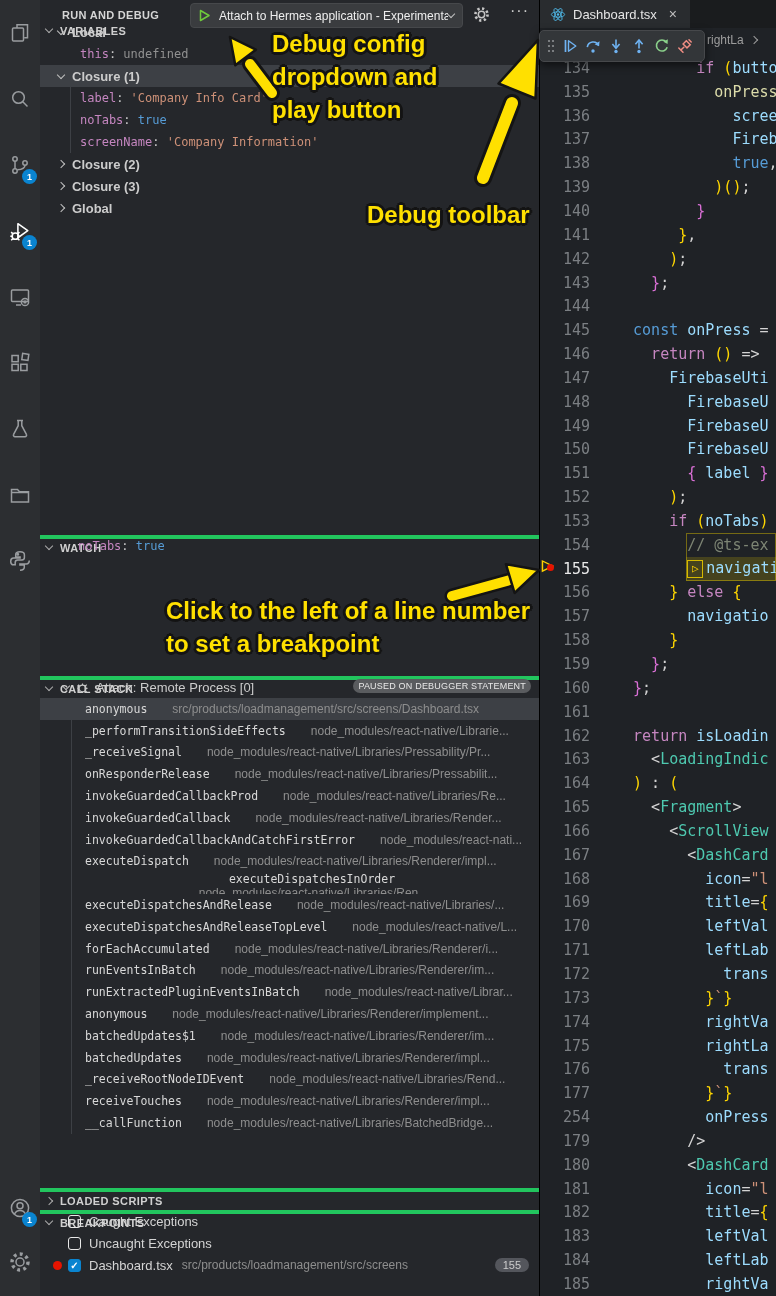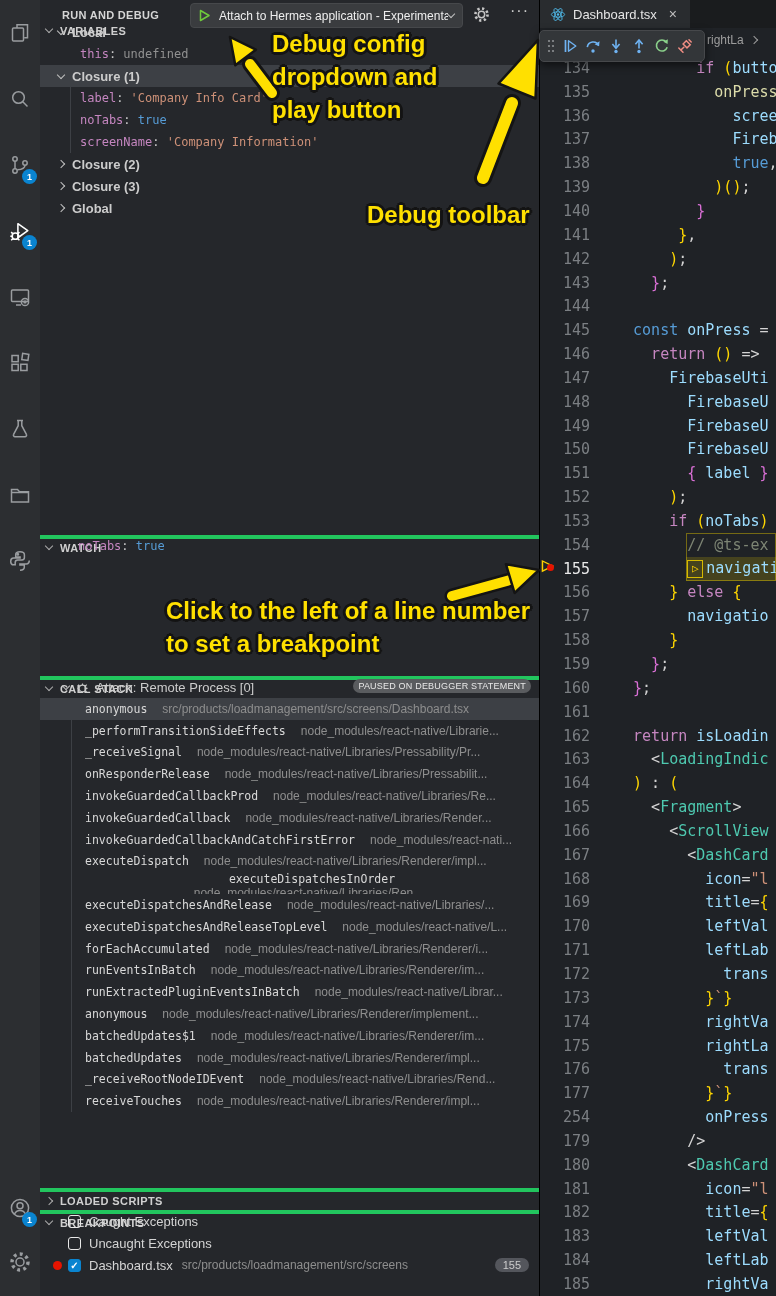--- a/index.html
+++ b/index.html
@@ -33,21 +33,21 @@
   .sec-title { font-size:11px; font-weight:700; color:#d0d0d0; letter-spacing:.4px; }
   .row { position:relative; height:22px; display:flex; align-items:center; white-space:nowrap; cursor:pointer; }
   .row.sel { background:#3d4045; }
   .tree-lbl { font-size:13px; font-weight:700; color:#cccccc; }
   .mono-val { font-family:"DejaVu Sans Mono", monospace; font-size:12px; }
   .vn { color:#c586c0; } .vs { color:#ce9178; } .vb { color:#569cd6; } .vu { color:#909090; } .vpu { color:#c8c8c8; }
   .guide { position:absolute; left:30px; top:0; bottom:0; width:1px; background:#3d4045; }
   
   .cs-frame { padding-left:45px; }
   .cs-name { font-family:"DejaVu Sans Mono", monospace; font-size:11.5px; color:#d8d8d8; flex:none; }
-  .cs-path { font-size:12px; color:#8e8e8e; margin-left:15px; overflow:hidden; white-space:nowrap; flex:1; padding-right:22px; }
+  .cs-path { font-size:12px; color:#8e8e8e; margin-left:25px; overflow:hidden; white-space:nowrap; flex:1; padding-right:22px; }
   .cs-guide { position:absolute; left:31px; top:0; bottom:0; width:1px; background:#3d4045; }
   #paused-badge { position:absolute; right:8px; top:3px; background:#5a5c5f; color:#e8e8e8; font-size:9px; font-weight:500;
     padding:2px 5px; border-radius:7px; letter-spacing:.2px; }
   #load-frames { color:#4098e8; font-size:12.5px; text-align:center; }
   
   .bp-check { width:13px; height:13px; border:1.6px solid #e8e8e8; border-radius:3px; margin-right:8px; flex:none; }
   .bp-check.on { background:#0a84d0; border-color:#0a84d0; color:#fff; font-size:10px; line-height:12px; text-align:center; font-weight:700; }
   .bp-dot { position:absolute; left:13px; width:9px; height:9px; border-radius:50%; background:#e51400; }
   .bp-label { font-size:13px; color:#d4d4d4; }
   .bp-path { font-size:12px; color:#8e8e8e; margin-left:9px; overflow:hidden; flex:1; white-space:nowrap; }
@@ -339,20 +339,24 @@
             <span class="cs-name">batchedUpdates</span>
             <span class="cs-path">node_modules/react-native/Libraries/Renderer/impl...</span>
           </div>
           <div class="row cs-frame" style="height: 21.8px;">
             <span class="cs-name">_receiveRootNodeIDEvent</span>
             <span class="cs-path">node_modules/react-native/Libraries/Rend...</span>
           </div>
           <div class="row cs-frame" style="height: 21.8px;">
             <span class="cs-name">receiveTouches</span>
             <span class="cs-path">node_modules/react-native/Libraries/Renderer/impl...</span>
+          </div>
+          <div class="row cs-frame" style="height: 21.8px;">
+            <span class="cs-name">__callFunction</span>
+            <span class="cs-path">node_modules/react-native/Libraries/BatchedBridge...</span>
           </div>
         </div>
     </div>
 
     <div id="sec-loaded" style="position:absolute; top:1188px; left:0; right:0;">
       <div class="sec-header">
         <span class="chev right"></span>
         <span class="sec-title">LOADED SCRIPTS</span>
       </div>
     </div>

